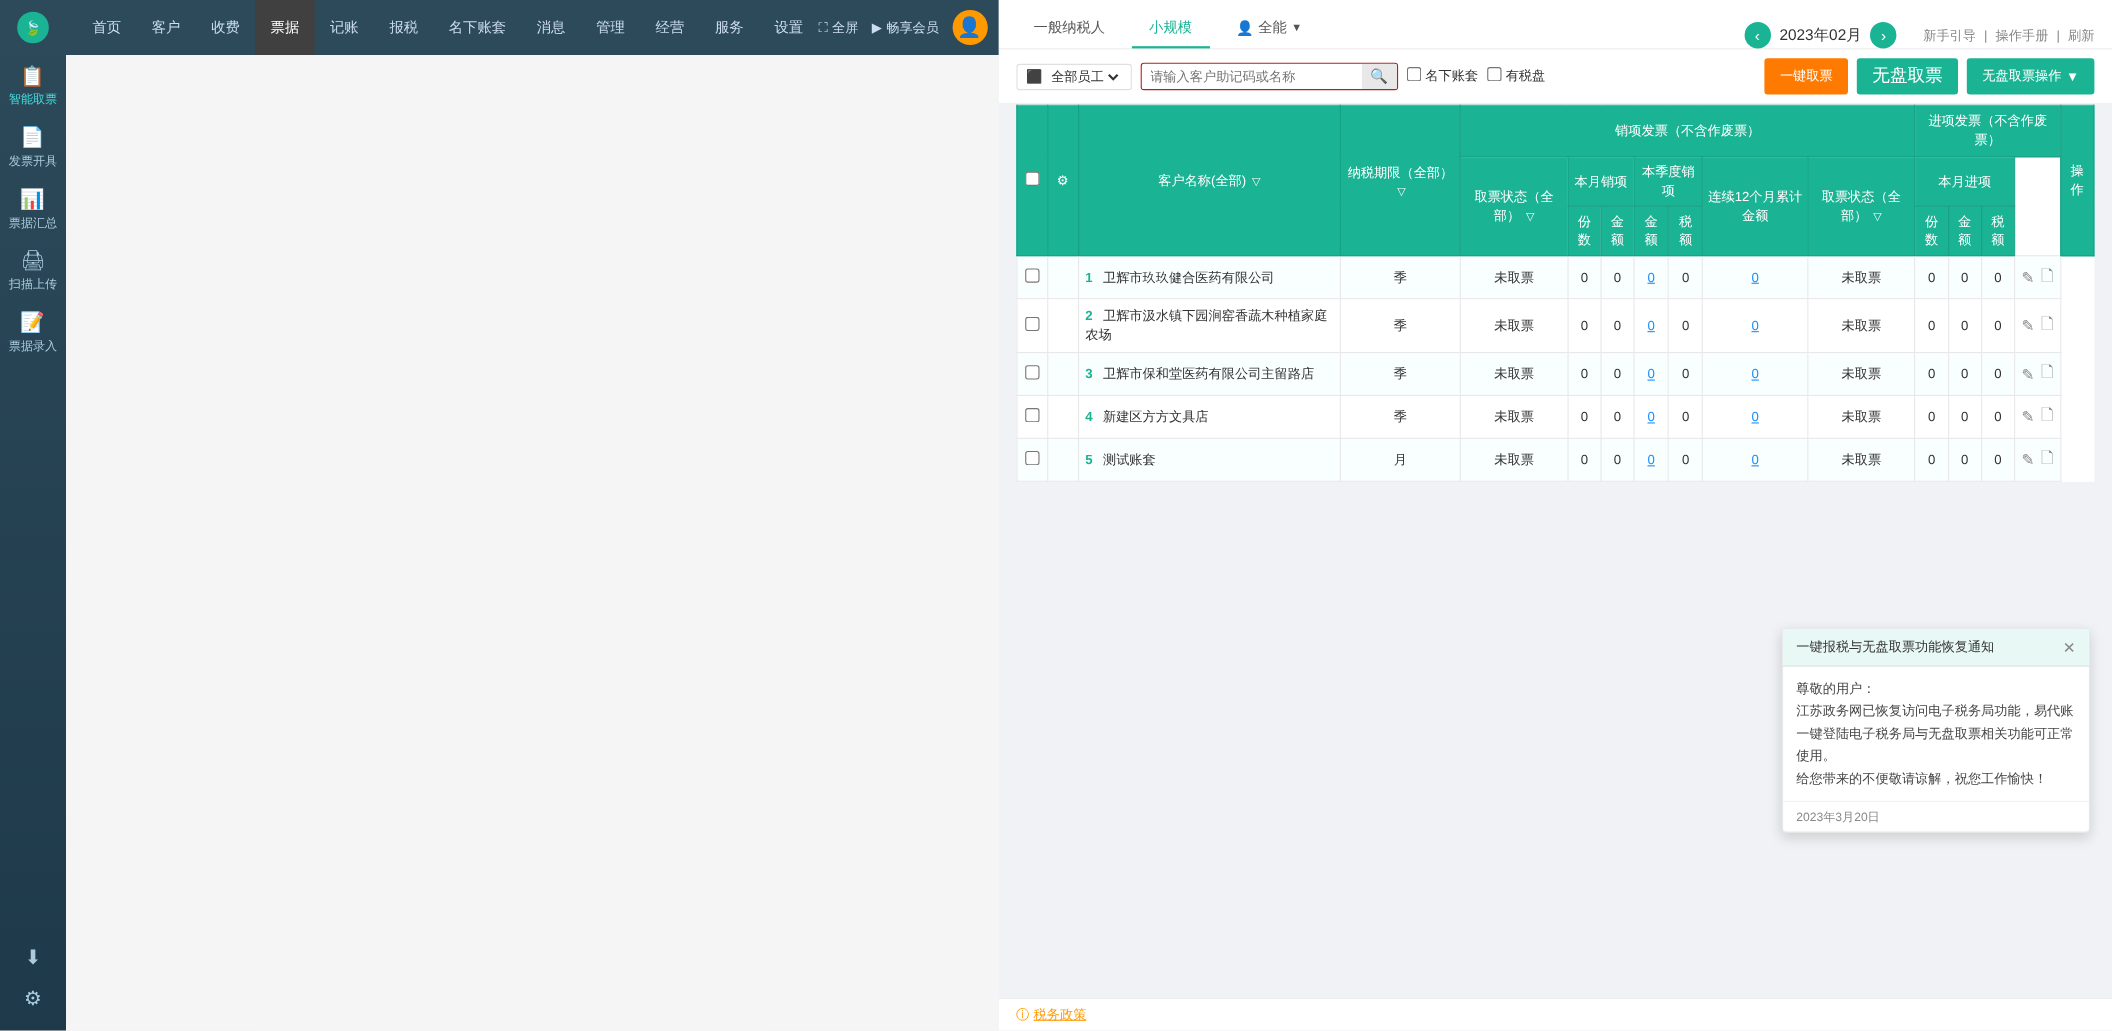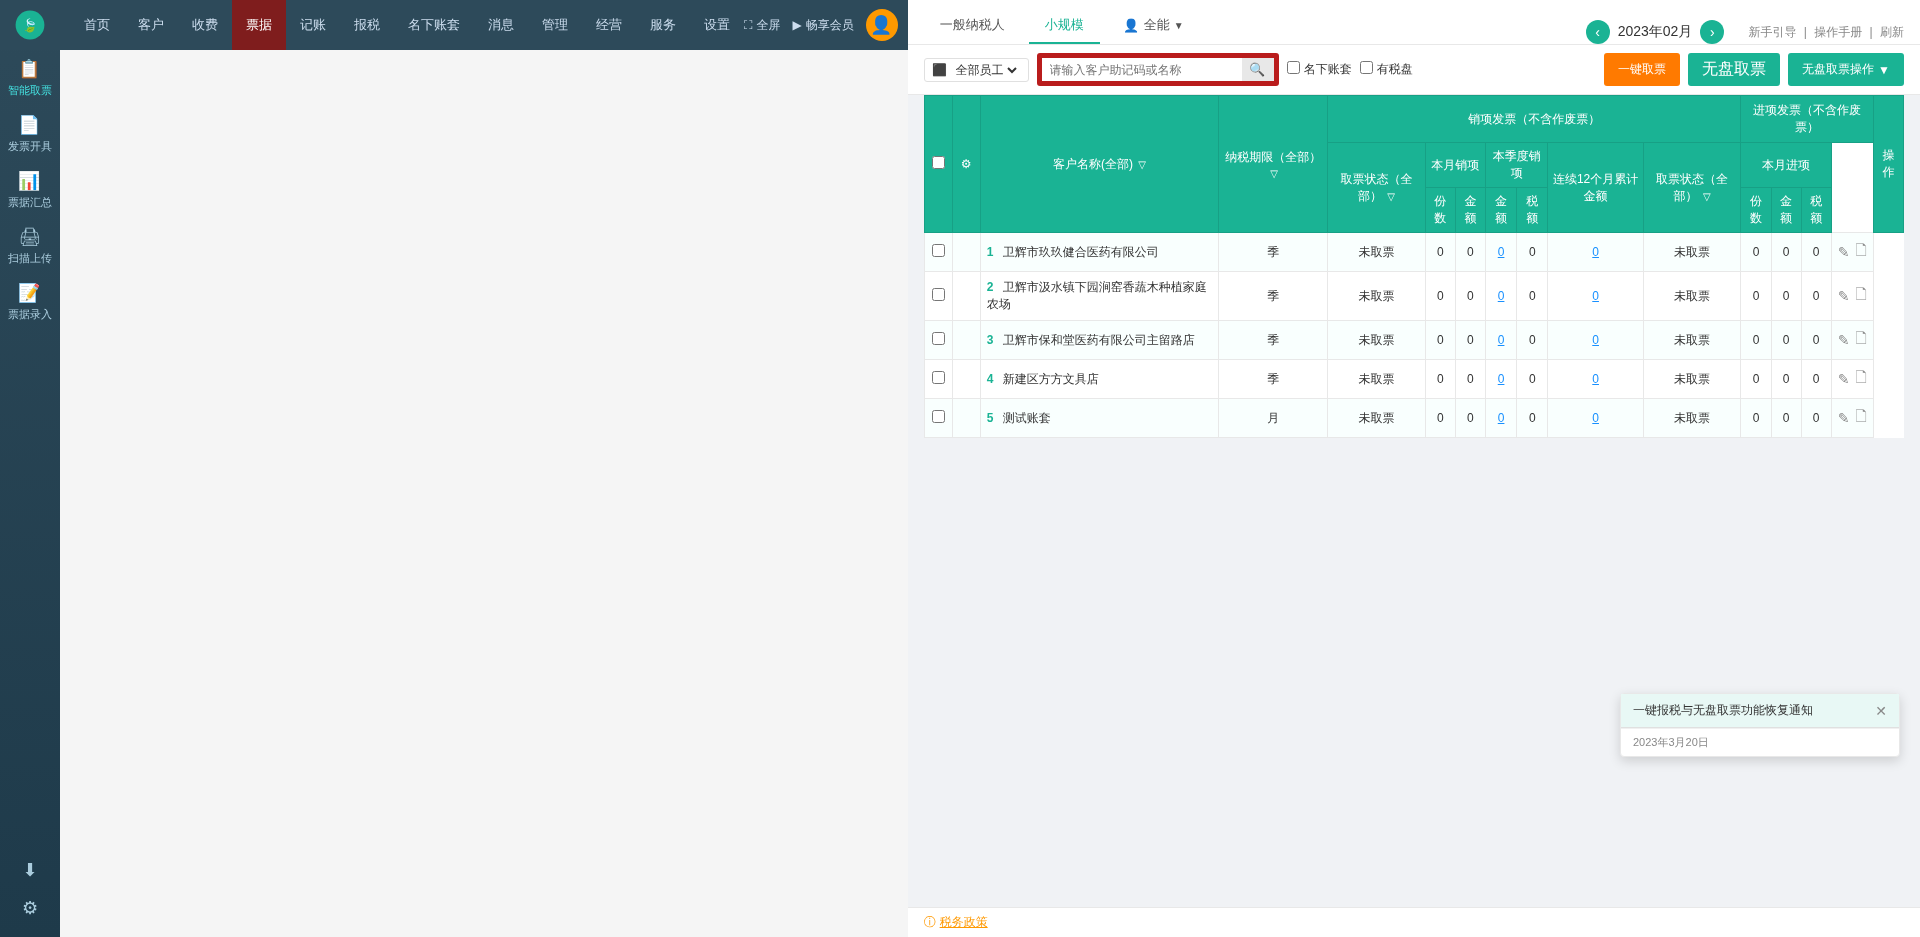--- a/index.html
+++ b/index.html
@@ -73,21 +73,21 @@
     .nav-item {
       padding: 0 14px;
       height: 50px;
       display: flex;
       align-items: center;
       color: #cde;
       cursor: pointer;
       font-size: 13px;
       white-space: nowrap;
     }
-    .nav-item.active { background: #7f1d1d; color: #fff; }
+    .nav-item.active { background: #404040; color: #fff; }
     .top-nav-right {
       display: flex;
       align-items: center;
       gap: 12px;
       color: #cde;
       font-size: 12px;
     }
     .top-nav-right .btn-link {
       cursor: pointer;
       display: flex;
@@ -180,21 +180,21 @@
     .filter-group select {
       border: none;
       outline: none;
       font-size: 12px;
       color: #333;
       background: transparent;
     }
     .search-box {
       display: flex;
       align-items: center;
-      border: 5px solid #b91c1c;
+      border: 1px solid #b91c1c;
       border-radius: 3px;
       overflow: hidden;
     }
     .search-box input {
       border: none;
       outline: none;
       padding: 4px 8px;
       font-size: 12px;
       width: 180px;
     }
@@ -657,14 +657,17 @@
     </div>
 
   </div>
 </div>
 
 <div class="notification-popup">
   <div class="notif-header">
     <span>一键报税与无盘取票功能恢复通知</span>
     <span class="notif-close">✕</span>
   </div>
+  <div class="notif-body">
+    <span id="notif-body-text">尊敬的用户：<br>  江苏政务网已恢复访问电子税务局功能，易代账一键登陆电子税务局与无盘取票相关功能可正常使用。<br>给您带来的不便敬请谅解，祝您工作愉快！</span>
+  </div>
   <div class="notif-date">2023年3月20日</div>
 </div>
 
 </body></html>

